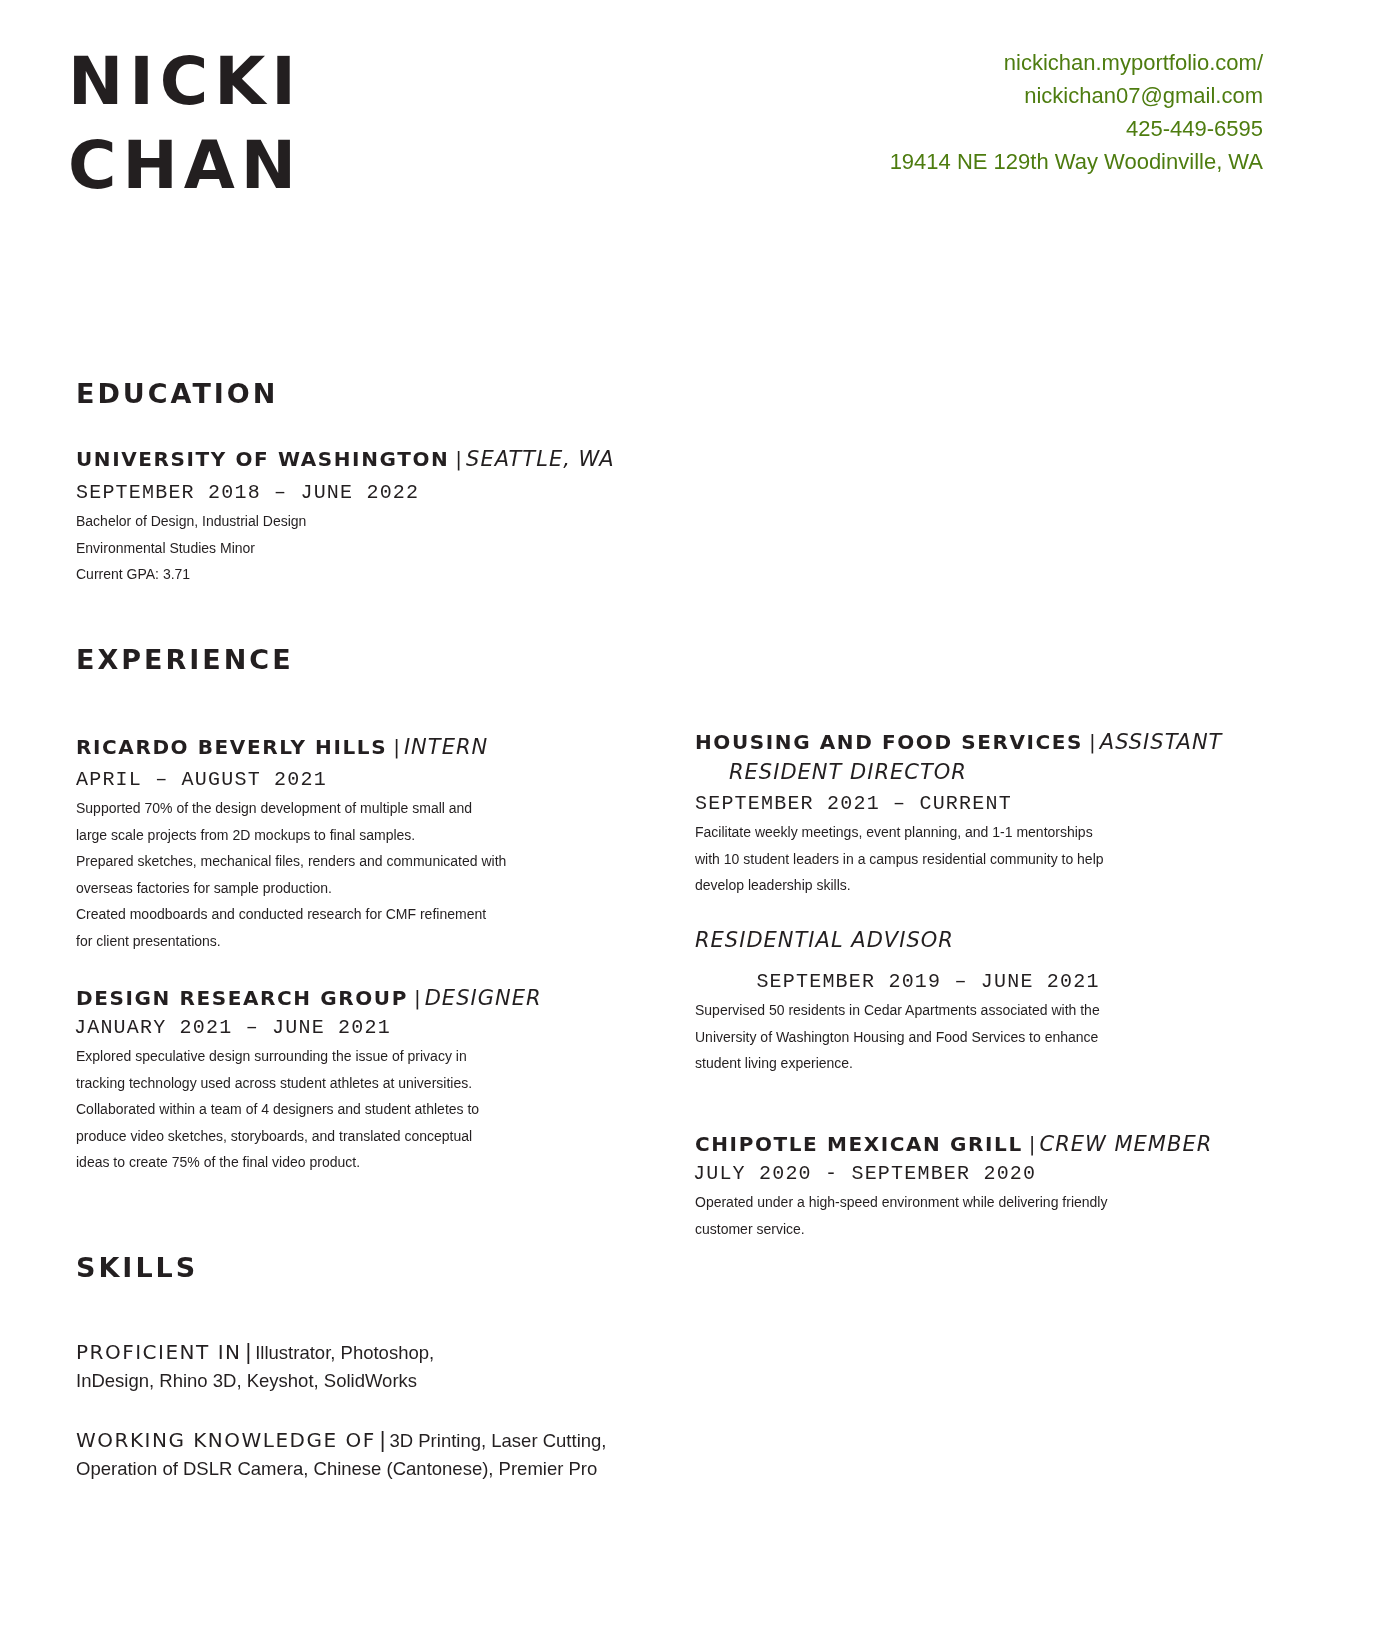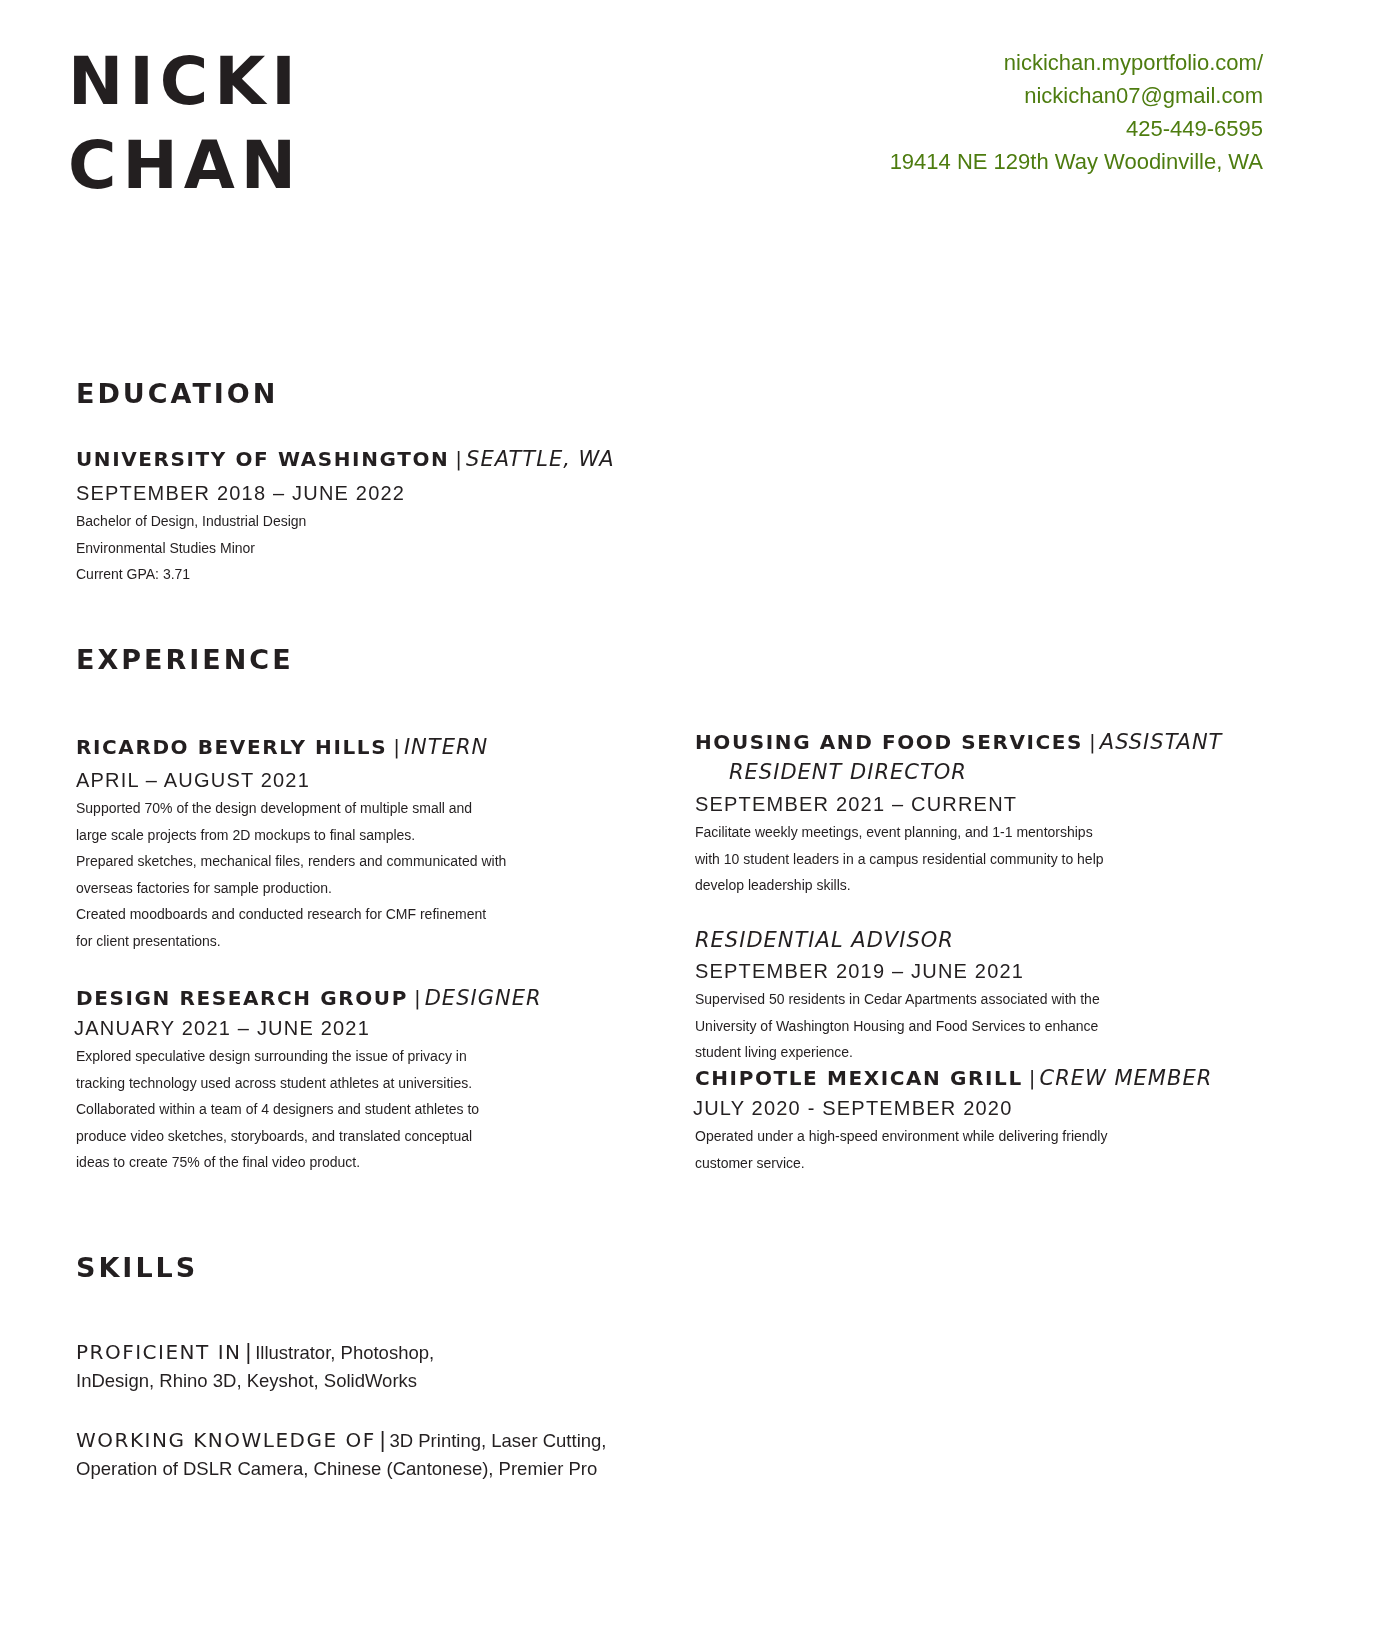--- a/index.html
+++ b/index.html
@@ -31,21 +31,21 @@
       font-weight: bold; font-size: 20px; letter-spacing: 1.6px;
       line-height: 30px; white-space: nowrap;
     }
     .sep { font-weight: normal; letter-spacing: 0; margin: 0 4px 0 6px; }
     .role {
       font-family: "DejaVu Sans", sans-serif;
       font-weight: normal; font-style: italic; font-size: 21px;
       letter-spacing: 1px;
     }
     .date {
-      font-family: Liberation Sans, sans-serif;
+      font-family: Liberation Mono, monospace;
       font-size: 20px; letter-spacing: 1.2px; line-height: 30px;
       white-space: nowrap;
     }
     .body-line {
       font-size: 14px; line-height: 26.5px; white-space: nowrap;
     }
     .skill-label {
       font-family: "DejaVu Sans", sans-serif;
       font-size: 20px; letter-spacing: 1.5px;
     }
@@ -113,27 +113,27 @@
   </div>
   <div class="role" style="line-height:30px;margin-left:34px;">RESIDENT DIRECTOR</div>
   <div class="date" style="margin-top:2px;">SEPTEMBER 2021 – CURRENT</div>
   <div class="body-line">Facilitate weekly meetings, event planning, and 1-1 mentorships</div>
   <div class="body-line">with 10 student leaders in a campus residential community to help</div>
   <div class="body-line">develop leadership skills.</div>
 </div>
 
 <div class="abs" style="left:695px; top:925px;">
   <div class="role" style="line-height:30px;">RESIDENTIAL ADVISOR</div>
-  <div class="date" style="margin-top:1px;">SEPTEMBER 2019 – JUNE 2021</div>
+  <div class="date" style="margin-top:12px;text-align:right;">SEPTEMBER 2019 – JUNE 2021</div>
   <div class="body-line">Supervised 50 residents in Cedar Apartments associated with the</div>
   <div class="body-line">University of Washington Housing and Food Services to enhance</div>
   <div class="body-line">student living experience.</div>
 </div>
 
-<div class="abs" style="left:695px; top:1063px;">
+<div class="abs" style="left:695px; top:1129px;">
   <div class="org">
     <span>CHIPOTLE MEXICAN GRILL</span><span class="sep">|</span><span class="role">CREW MEMBER</span>
   </div>
   <div class="date" style="margin-left:-2px;">JULY 2020 - SEPTEMBER 2020</div>
   <div class="body-line">Operated under a high-speed environment while delivering friendly</div>
   <div class="body-line">customer service.</div>
 </div>
 
 <div class="abs section-title" style="left:76px; top:1248px;">SKILLS</div>
 

